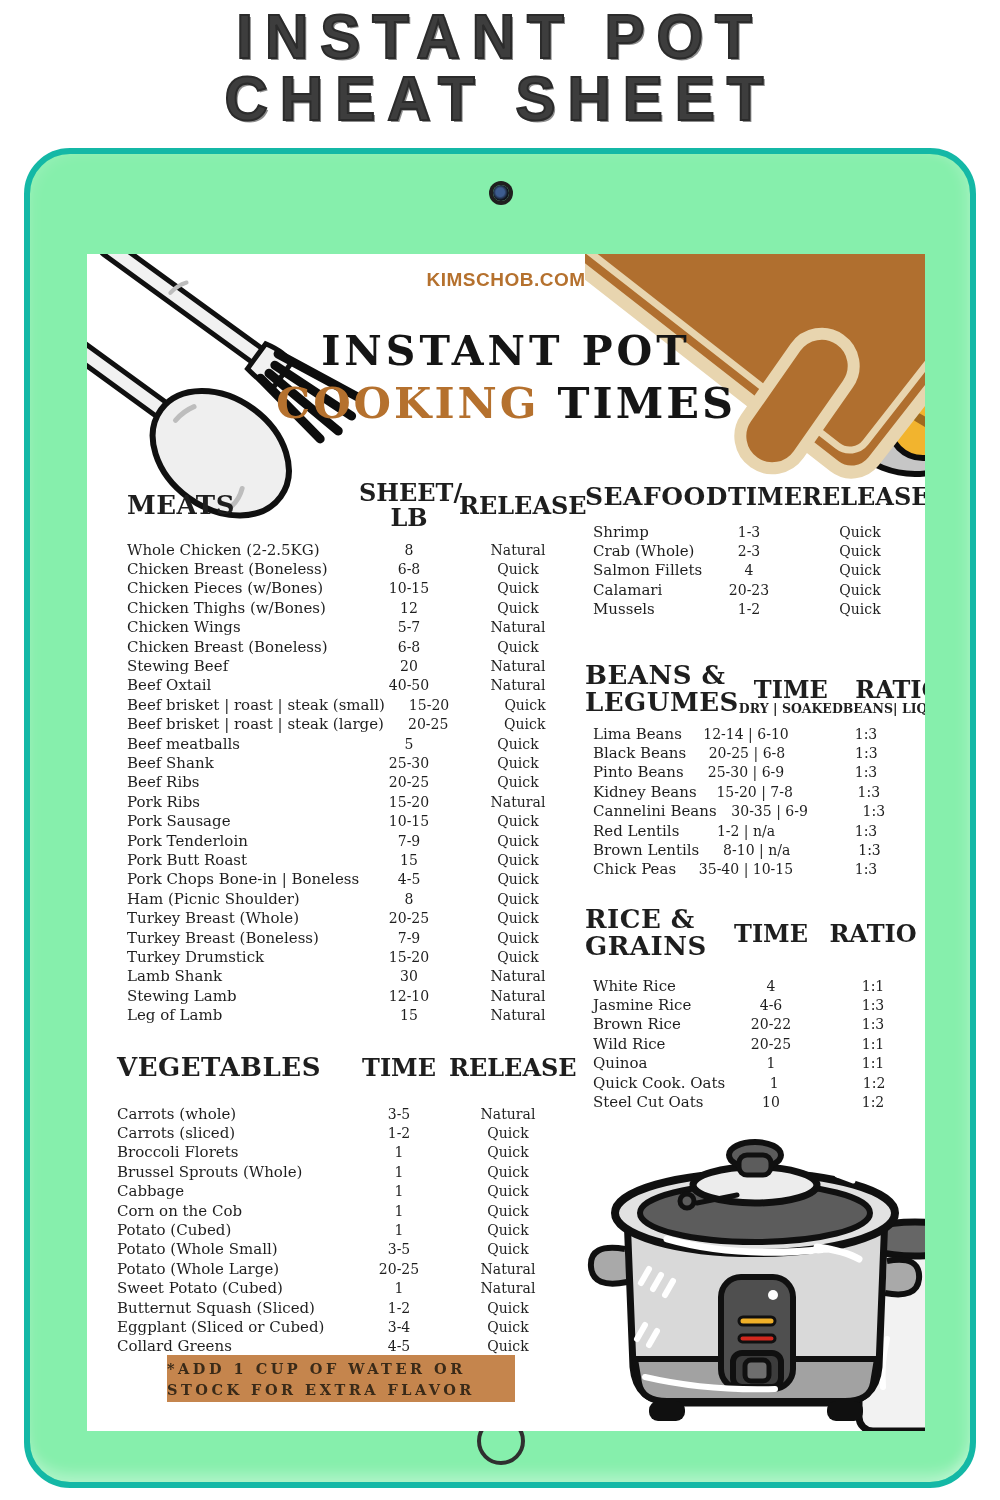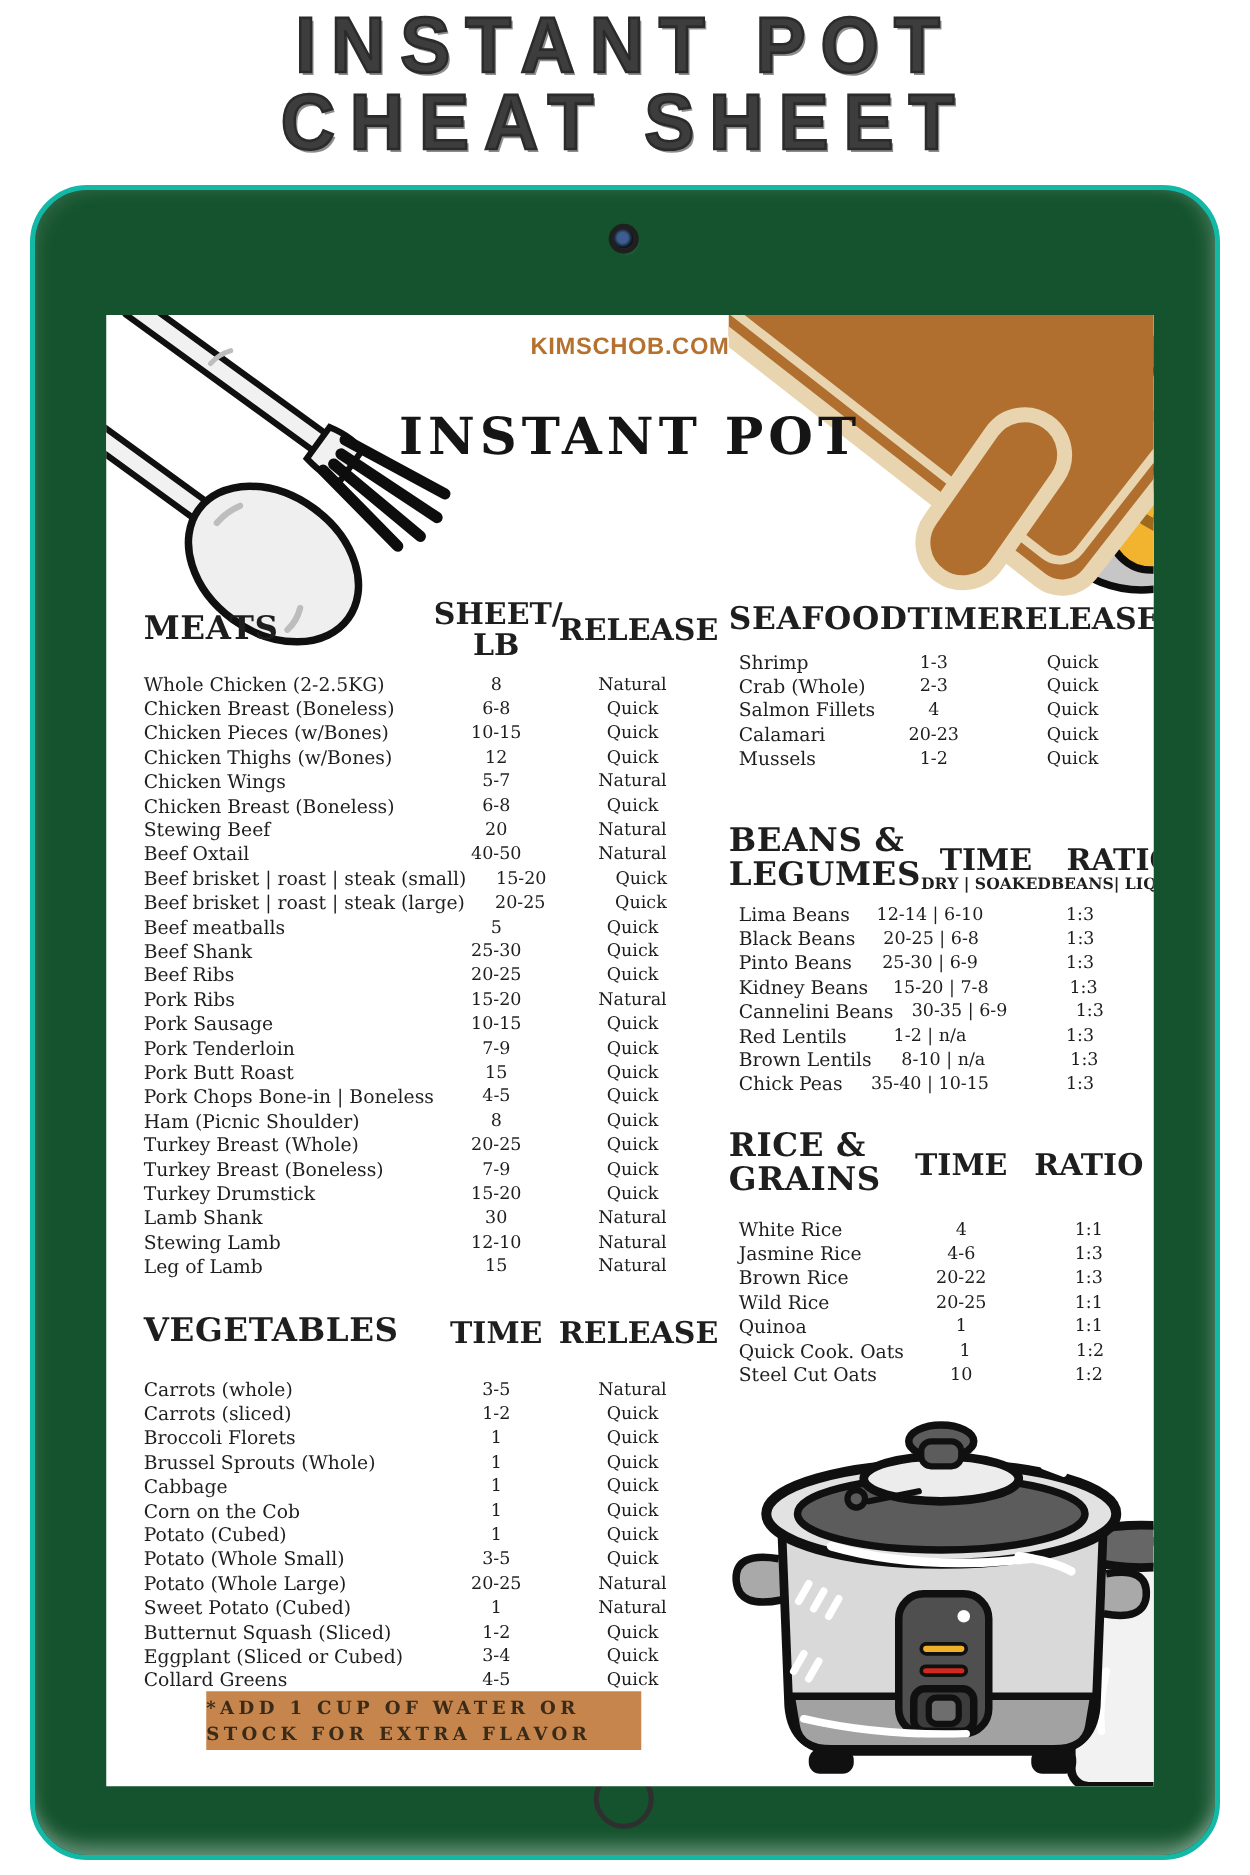--- a/index.html
+++ b/index.html
@@ -11,21 +11,21 @@
   .page-title { position:absolute; top:4px; left:0; right:0; text-align:center;
                 font-family:"Liberation Sans", sans-serif; font-weight:800;
                 color:#3d3d3d; z-index:5; }
   .page-title .line { font-size:60px; line-height:62px; letter-spacing:12px;
                 transform:scaleY(1.05); transform-origin:top center;
                 -webkit-text-stroke:2px #2b2b2b;
                 text-shadow:2px 2px 0 rgba(0,0,0,.45), -1px -1px 0 rgba(255,255,255,.5); }
 
   
   .tablet { position:absolute; left:24px; top:148px; width:952px; height:1340px;
-            background:#14532d; border-radius:46px; border:4px solid #14b8a6;
+            background:#86efac; border-radius:46px; border:6px solid #14b8a6;
             box-shadow: inset 0 -16px 14px -8px rgba(255,255,255,.34),
                         inset -12px 0 14px -8px rgba(255,255,255,.22),
                         inset 10px 8px 16px -10px rgba(255,255,255,.14); }
   .camera { position:absolute; left:463px; top:31px; width:16px; height:16px;
             border-radius:50%;
             background:radial-gradient(circle at 45% 45%, #3d5c8f 0 34%, #10141c 62%);
             box-shadow:0 0 0 4px #1f1f1f, 2px 3px 4px rgba(255,255,255,.18); z-index:1; }
   .home-button { position:absolute; left:447px; top:1263px; width:48px; height:48px;
             border:4px solid #2f2f2f; border-radius:50%; z-index:1; }
 
@@ -53,21 +53,21 @@
   .thead { display:flex; align-items:center; }
   .thead .stitle { font-weight:bold; font-size:26px; letter-spacing:.5px; white-space:nowrap; }
   .hcol { text-align:center; font-weight:bold; font-size:24px; line-height:25px; white-space:nowrap; }
   .hsub { font-size:12.5px; font-weight:bold; line-height:14px; }
   .two { font-size:23px; line-height:27px; }
 
   .trow { display:flex; align-items:center; height:19.4px; font-size:15px; white-space:nowrap; }
   .trow .cell { overflow:visible; }
   .trow .c1, .trow .c2 { text-align:center; font-size:14px; }
 
-  .sec-meats { left:18px; top:226px; width:462px; }
+  .sec-meats { left:28px; top:226px; width:462px; }
   .sec-veg   { left:18px; top:798px; width:462px; }
   .sec-meats .c0, .sec-veg .c0 { flex:1; padding-left:12px; }
   .sec-meats .c1, .sec-veg .c1 { width:100px; }
   .sec-meats .c2, .sec-veg .c2 { width:118px; }
   .sec-meats .h-name, .sec-veg .h-name { flex:1; text-align:left; padding-left:12px; }
   .sec-meats .h-time, .sec-veg .h-time { width:100px; }
   .sec-meats .h-rel,  .sec-veg .h-rel  { width:118px; }
   .sec-meats .rows { margin-top:10px; }
   .sec-veg .rows { margin-top:22px; }
 
@@ -194,20 +194,21 @@
       </g>
       <g stroke="#ffffff" stroke-width="5" stroke-linecap="round">
         <path d="M90,58 l18,-6"></path>
           <path d="M250,66 l16,6"></path>
       </g>
     </svg>
 
     <div class="site">KIMSCHOB.COM</div>
     <div class="main-title">
       <div class="t1">INSTANT POT</div>
+      <div class="t2"><span class="accent">COOKING</span><span> TIMES</span></div>
     </div>
 
     <div class="sec sec-meats">
       <div class="thead">
         <div class="stitle h-name">MEATS</div>
         <div class="hcol h-time">
           <div>SHEET/</div>
           <div>LB</div>
         </div>
         <div class="hcol h-rel">RELEASE</div>

